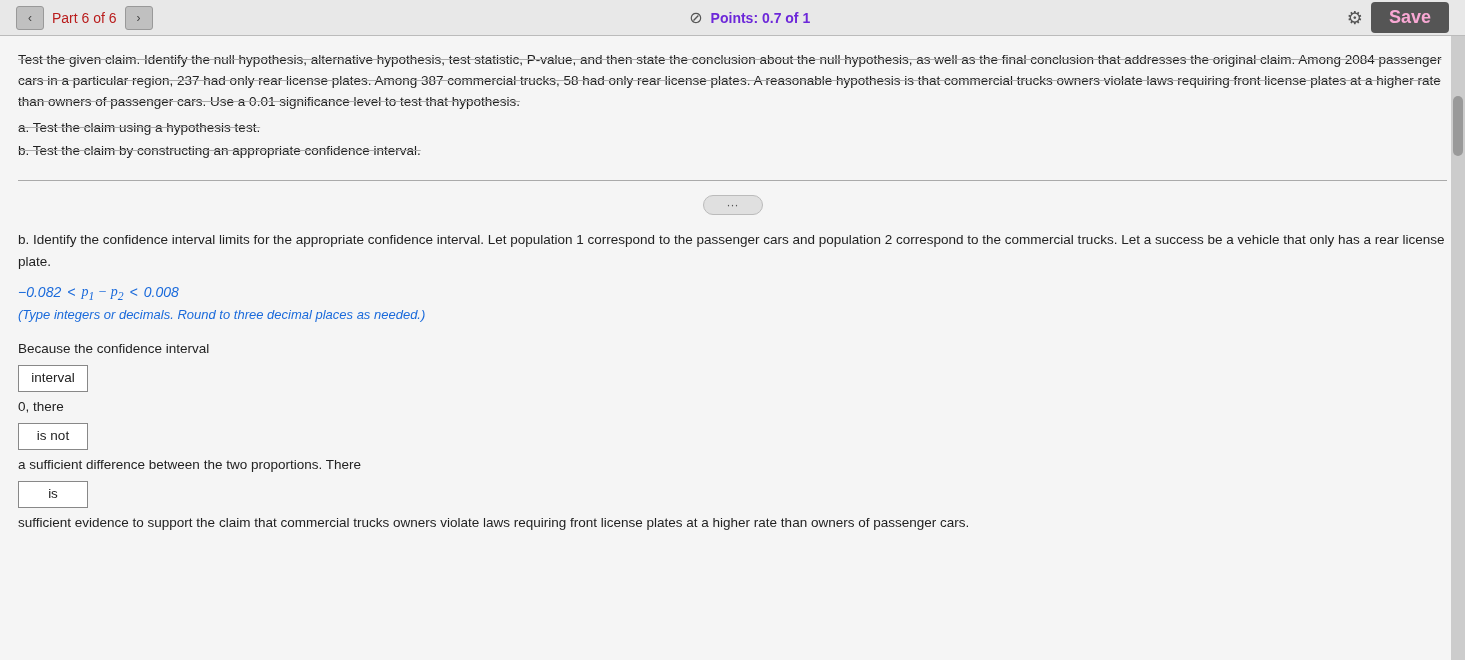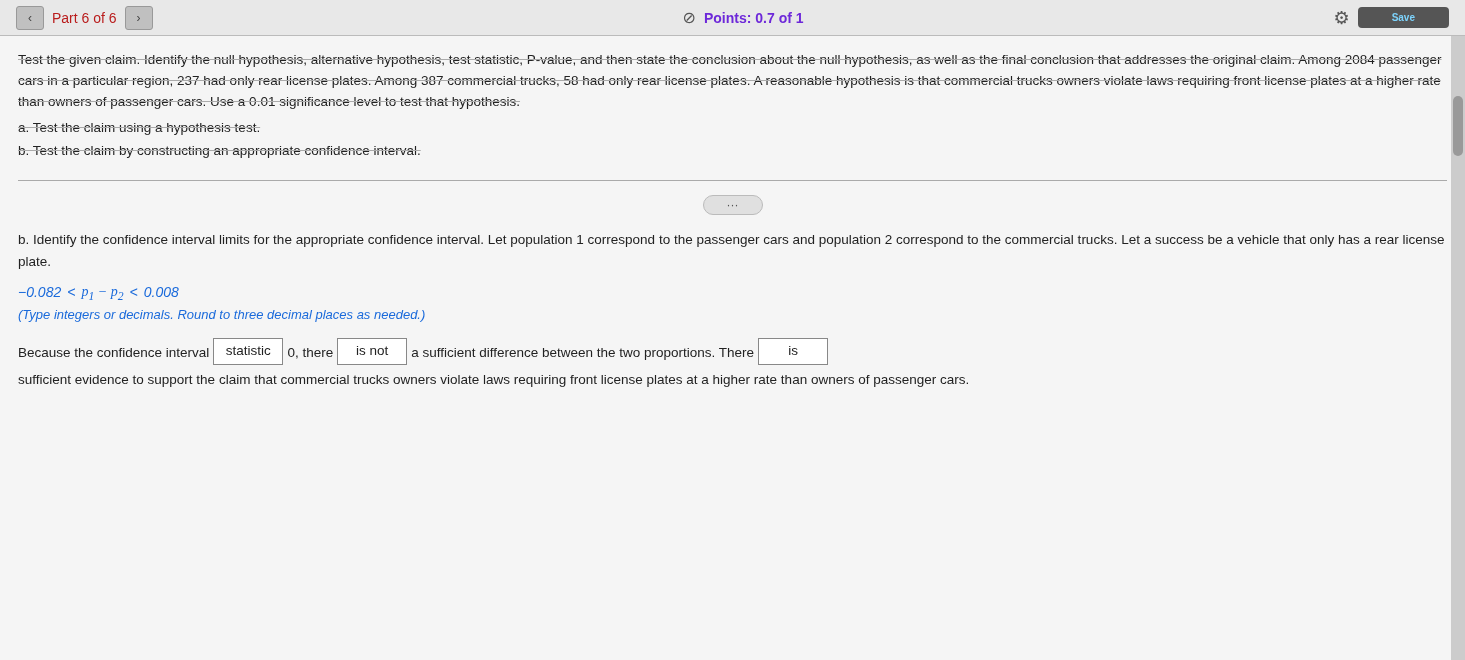--- a/index.html
+++ b/index.html
@@ -59,25 +59,25 @@
     }
     .gear-btn {
       background: none;
       border: none;
       font-size: 18px;
       cursor: pointer;
       color: #555;
     }
     .save-btn {
       background: #555;
-      color: #7dd3fc;
+      color: #f9a8d4;
       border: none;
       border-radius: 4px;
-      padding: 5px 34px;
-      font-size: 10px;
+      padding: 5px 18px;
+      font-size: 18px;
       cursor: pointer;
       font-weight: bold;
     }
     .main-content {
       background: #f5f5f5;
       margin: 0;
       padding: 14px 18px 14px 18px;
       min-height: 624px;
       position: relative;
     }
@@ -135,23 +135,24 @@
       color: #1a6adb;
       font-style: italic;
       margin-bottom: 16px;
     }
     .conclusion-line {
       font-size: 13.5px;
       color: #222;
       line-height: 1.7;
       display: flex;
       flex-wrap: wrap;
-      align-items: flex-end;
+      align-items: flex-start;
       gap: 4px;
       margin-bottom: 6px;
+      flex-direction: column;
     }
     .inline-box {
       border: 1px solid #888;
       background: #fff;
       padding: 1px 8px;
       font-size: 13.5px;
       color: #222;
       min-width: 70px;
       text-align: center;
       display: inline-block;
@@ -223,21 +224,21 @@
     <span style="padding: 0 4px;">&lt;</span>
     <span class="math-sym">p<sub>1</sub> − p<sub>2</sub></span>
     <span style="padding: 0 4px;">&lt;</span>
     <span>0.008</span>
   </div>
 
   <div class="hint-text">(Type integers or decimals. Round to three decimal places as needed.)</div>
 
   <div class="conclusion-line">
     <span>Because the confidence interval</span>
-    <span class="inline-box">statistic</span>
+    <span class="inline-box">interval</span>
     <span>0, there</span>
     <span class="inline-box">is not</span>
     <span>a sufficient difference between the two proportions. There</span>
     <span class="inline-box">is</span>
     <span>sufficient evidence to support the claim that commercial trucks owners violate laws requiring front license plates at a higher rate than owners of passenger cars.</span>
   </div>
 
   <div class="scrollbar-right">
     <div class="scrollbar-thumb"></div>
   </div>

